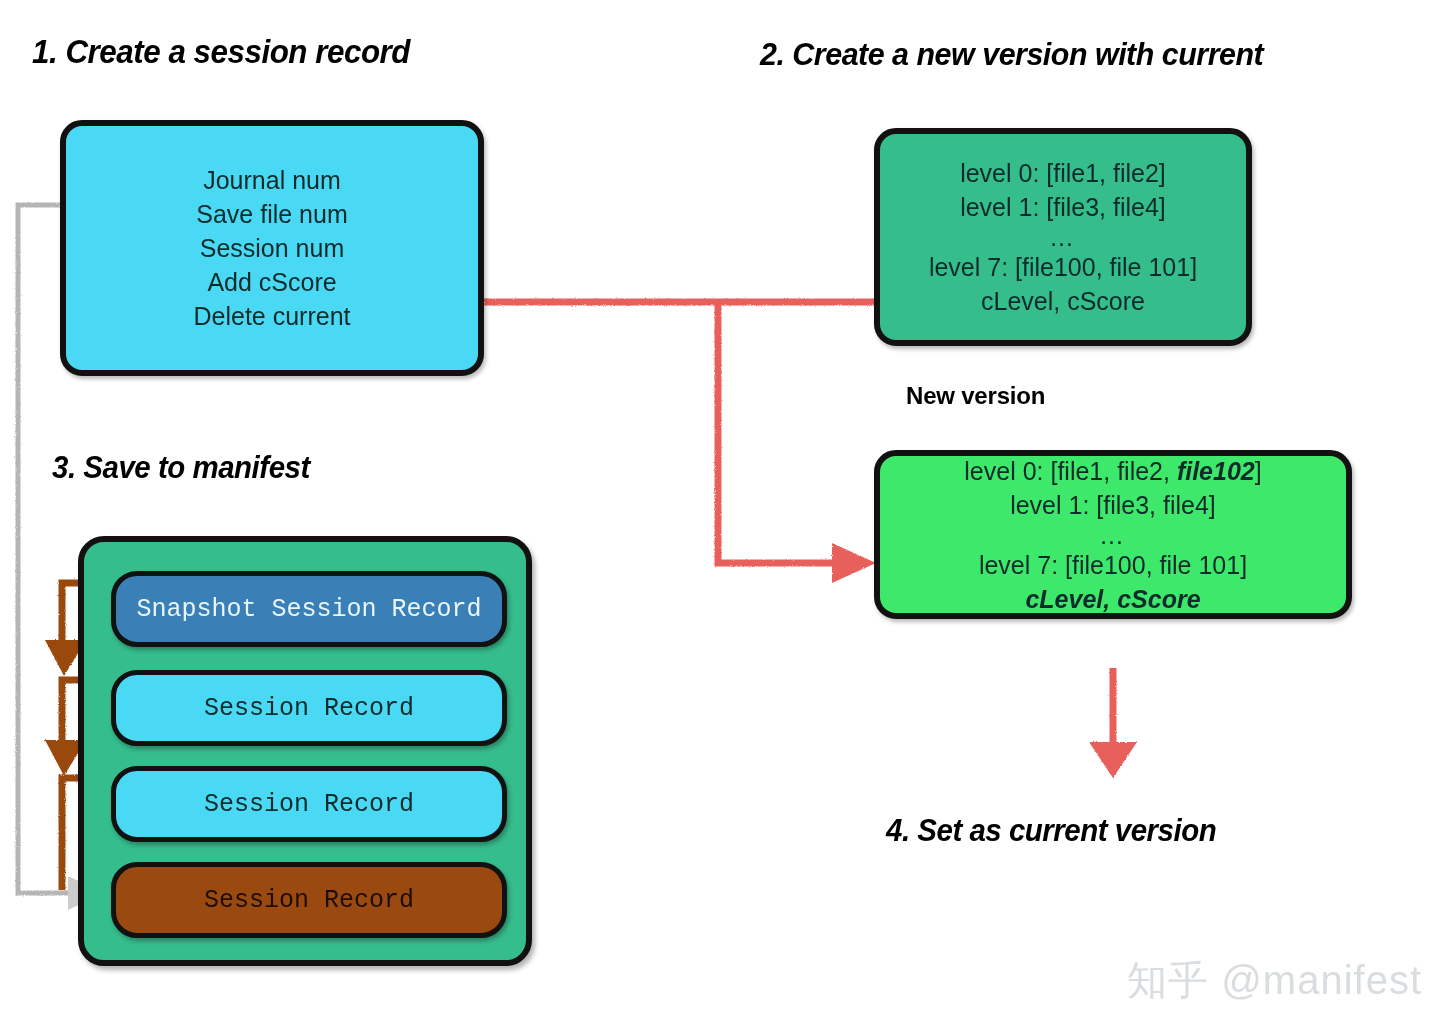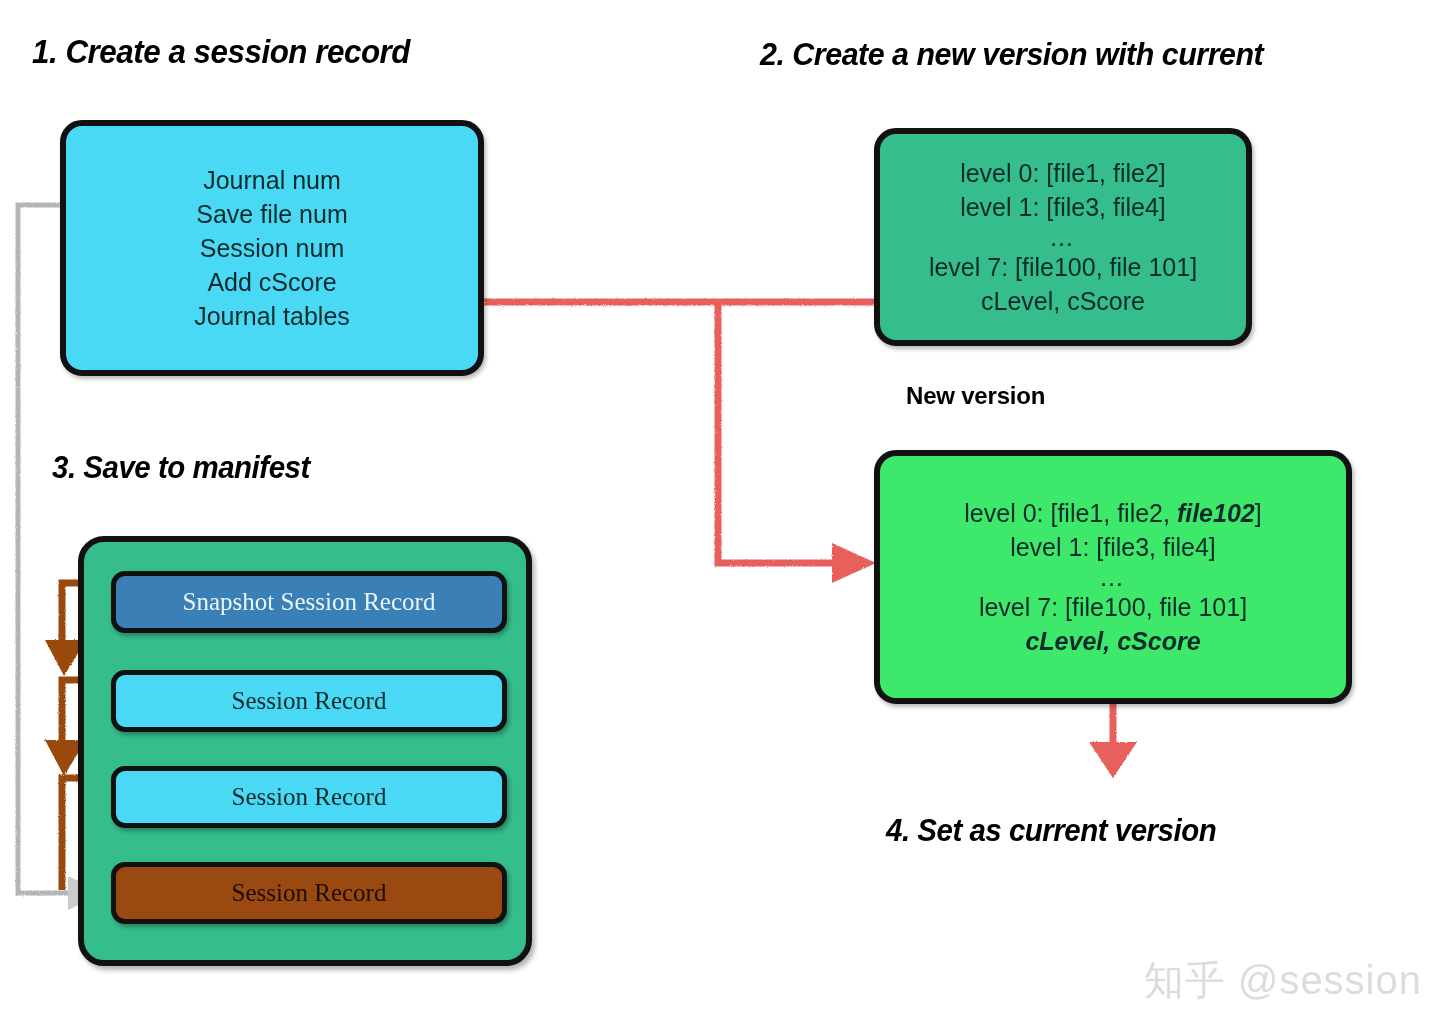--- a/index.html
+++ b/index.html
@@ -92,46 +92,46 @@
     left: 60px;  top: 120px;  width: 424px; height: 256px;
     background: #4ad9f5;
   }
   
   #box-current-version {
     left: 874px; top: 128px;  width: 378px; height: 218px;
     background: #35bd8c;
   }
   
   #box-new-version {
-    left: 874px; top: 450px;  width: 478px; height: 254px;
+    left: 874px; top: 450px;  width: 478px; height: 169px;
     background: #3ee86b;
   }
 
   
   #manifest-container {
     position: absolute;
     left: 78px; top: 536px; width: 454px; height: 430px;
     background: #35bd8c;
     border: 6px solid #111111;
     border-radius: 26px;
     box-sizing: border-box;
     box-shadow: 3px 4px 5px rgba(0,0,0,0.3);
   }
   .record {
     position: absolute;
     left: 27px;
     width: 396px;
-    height: 62px;
+    height: 76px;
     border: 5px solid #111111;
-    border-radius: 14px;
+    border-radius: 26px;
     box-sizing: border-box;
     display: flex;
     align-items: center;
     justify-content: center;
-    font-family: Liberation Serif, serif;
+    font-family: Liberation Mono, monospace;
     font-size: 25px;
     box-shadow: 2px 3px 4px rgba(0,0,0,0.3);
   }
   #record-0 { top: 29px;  background: #3a7fb5; color: #e9f6fb; }
   #record-1 { top: 128px; background: #4ad9f5; color: #0c2b2b; }
   #record-2 { top: 224px; background: #4ad9f5; color: #0c2b2b; }
   #record-3 { top: 320px; background: #9a4a11; color: #1d0d02; }
 
   
   #watermark {
@@ -195,21 +195,21 @@
   <div class="heading" id="heading-3">3. Save to manifest</div>
   <div class="heading" id="heading-4">4. Set as current version</div>
 
   <div class="sublabel" id="label-new-version">New version</div>
 
   <div class="box" id="box-session-record">
     <div class="box-line">Journal num</div>
     <div class="box-line">Save file num</div>
     <div class="box-line">Session num</div>
     <div class="box-line">Add cScore</div>
-    <div class="box-line">Journal tables</div>
+    <div class="box-line">Delete current</div>
   </div>
 
   <div class="box" id="box-current-version">
     <div class="box-line">level 0: [file1, file2]</div>
     <div class="box-line">level 1: [file3, file4]</div>
     <div class="box-line ellipsis">…</div>
     <div class="box-line">level 7: [file100, file 101]</div>
     <div class="box-line">cLevel, cScore</div>
   </div>
 
@@ -221,15 +221,15 @@
     <div class="box-line emph-line">cLevel, cScore</div>
   </div>
 
   <div id="manifest-container">
     <div class="record" id="record-0">Snapshot Session Record</div>
     <div class="record" id="record-1">Session Record</div>
     <div class="record" id="record-2">Session Record</div>
     <div class="record" id="record-3">Session Record</div>
   </div>
 
-  <div id="watermark">知乎 @session</div>
+  <div id="watermark">知乎 @manifest</div>
 
 </div>
 
 </body></html>

